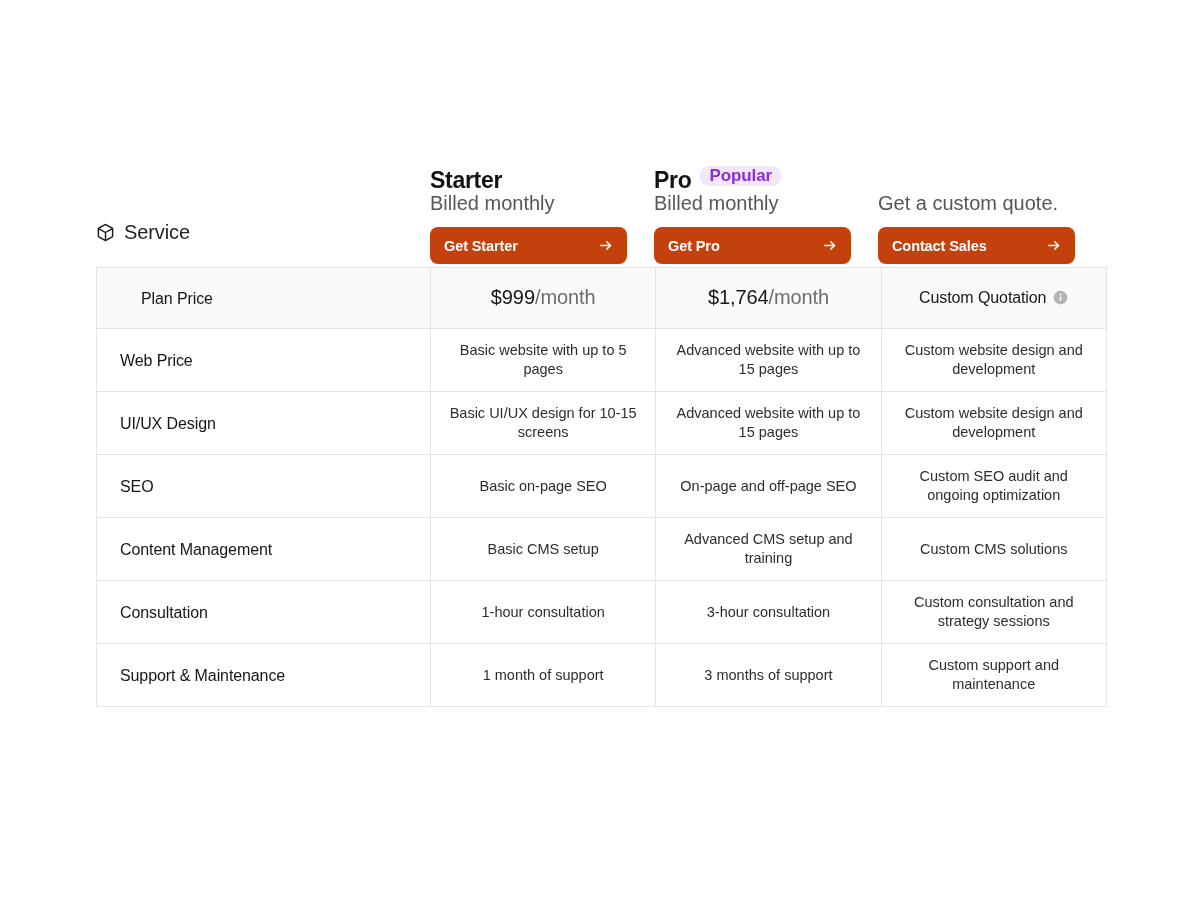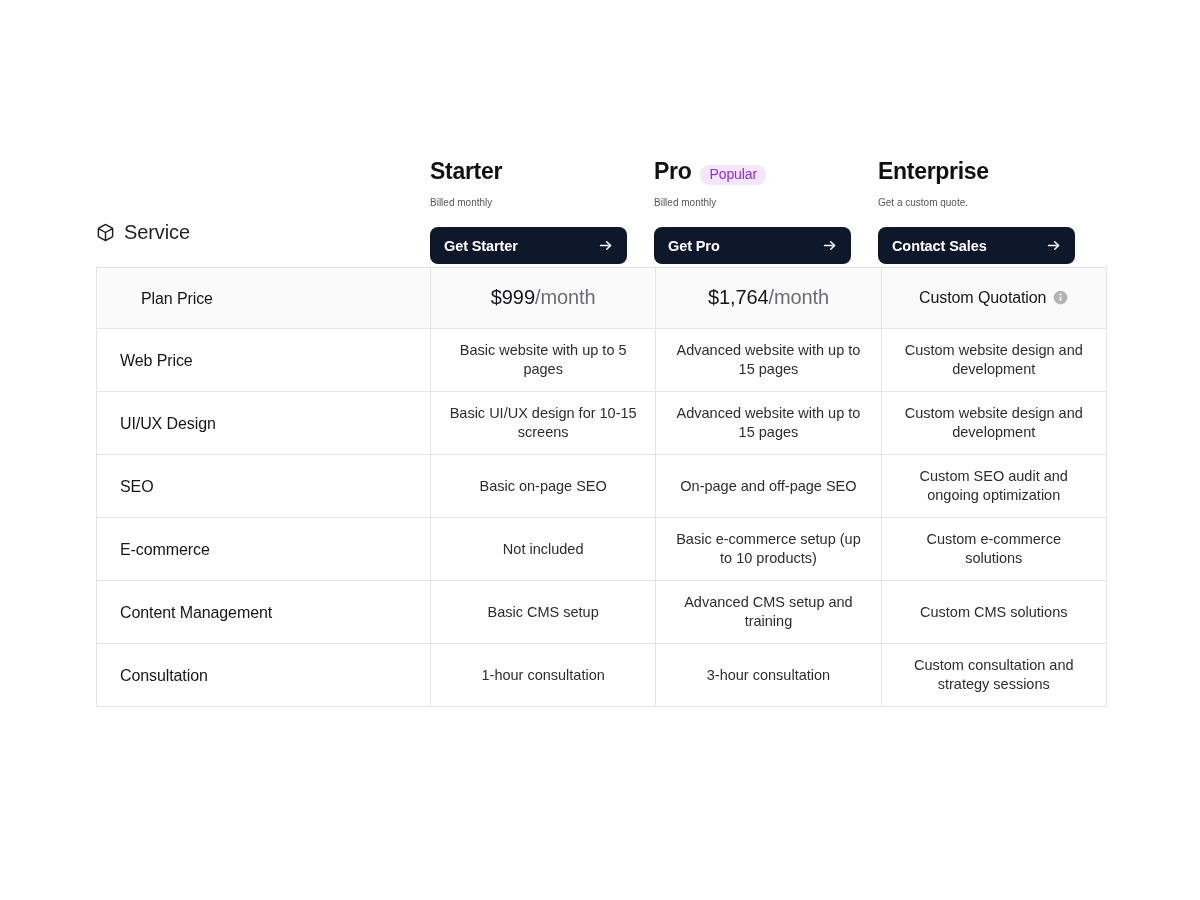--- a/index.html
+++ b/index.html
@@ -53,57 +53,56 @@
   }
 
   .plan-col {
     width: 224px;
     padding-bottom: 0;
   }
   .plan-col.enterprise { width: 224px; }
 
   .plan-title-row {
     display: flex;
-    align-items: flex-end;
+    align-items: flex-start;
     gap: 9px;
     height: 28px;
-    margin-bottom: 9px;
   }
 
   .plan-title {
     font-size: 23px;
     font-weight: bold;
     color: #111114;
     letter-spacing: -0.3px;
     line-height: 28px;
   }
 
   .popular-badge {
     display: inline-block;
     background: #f4e7fd;
     color: #8b2fd6;
-    font-size: 14px;
-    font-weight: normal;
+    font-size: 17px;
+    font-weight: bold;
     border-radius: 9px;
     padding: 3px 9px 4px 9px;
     line-height: 13px;
     letter-spacing: -0.1px;
   }
 
   .plan-sub {
-    font-size: 10px;
+    font-size: 20px;
     color: #55565b;
     margin-bottom: 15px;
     line-height: 18px;
   }
 
   .cta-btn {
     width: 197px;
     height: 37px;
-    background: #0f172a;
+    background: #c2410c;
     border: none;
     border-radius: 8px;
     color: #ffffff;
     font-family: "Liberation Sans", sans-serif;
     font-size: 14.5px;
     font-weight: bold;
     letter-spacing: -0.1px;
     display: flex;
     align-items: center;
     justify-content: space-between;
@@ -242,23 +241,20 @@
         <span class="arrow-icon">
           <svg viewBox="0 0 24 24" width="15" height="15" fill="none" stroke="currentColor" stroke-width="2.4" stroke-linecap="round" stroke-linejoin="round">
             <line x1="4" y1="12" x2="20" y2="12"></line>
             <polyline points="14 6 20 12 14 18"></polyline>
           </svg>
         </span>
       </button>
     </div>
 
     <div class="plan-col enterprise">
-      <div class="plan-title-row">
-        <span class="plan-title">Enterprise</span>
-      </div>
       <div class="plan-sub">Get a custom quote.</div>
       <button class="cta-btn">
         <span>Contact Sales</span>
         <span class="arrow-icon">
           <svg viewBox="0 0 24 24" width="15" height="15" fill="none" stroke="currentColor" stroke-width="2.4" stroke-linecap="round" stroke-linejoin="round">
             <line x1="4" y1="12" x2="20" y2="12"></line>
             <polyline points="14 6 20 12 14 18"></polyline>
           </svg>
         </span>
       </button>
@@ -315,39 +311,39 @@
           <td>Custom website design and development</td>
         </tr>
 
         <tr>
           <td>SEO</td>
           <td>Basic on-page SEO</td>
           <td>On-page and off-page SEO</td>
           <td>Custom SEO audit and ongoing optimization</td>
         </tr>
 
-        <tr>
-          <td>E-commerce</td>
-          <td>Not included</td>
-          <td>Basic e-commerce setup (up to 10 products)</td>
-          <td>Custom e-commerce solutions</td>
-        </tr>
 
         <tr>
           <td>Content Management</td>
           <td>Basic CMS setup</td>
           <td>Advanced CMS setup and training</td>
           <td>Custom CMS solutions</td>
         </tr>
 
         <tr>
           <td>Consultation</td>
           <td>1-hour consultation</td>
           <td>3-hour consultation</td>
           <td>Custom consultation and strategy sessions</td>
         </tr>
 
+        <tr>
+          <td>Support &amp; Maintenance</td>
+          <td>1 month of support</td>
+          <td>3 months of support</td>
+          <td>Custom support and maintenance</td>
+        </tr>
 
       </tbody>
     </table>
   </div>
 
 </div>
 
 </body></html>

